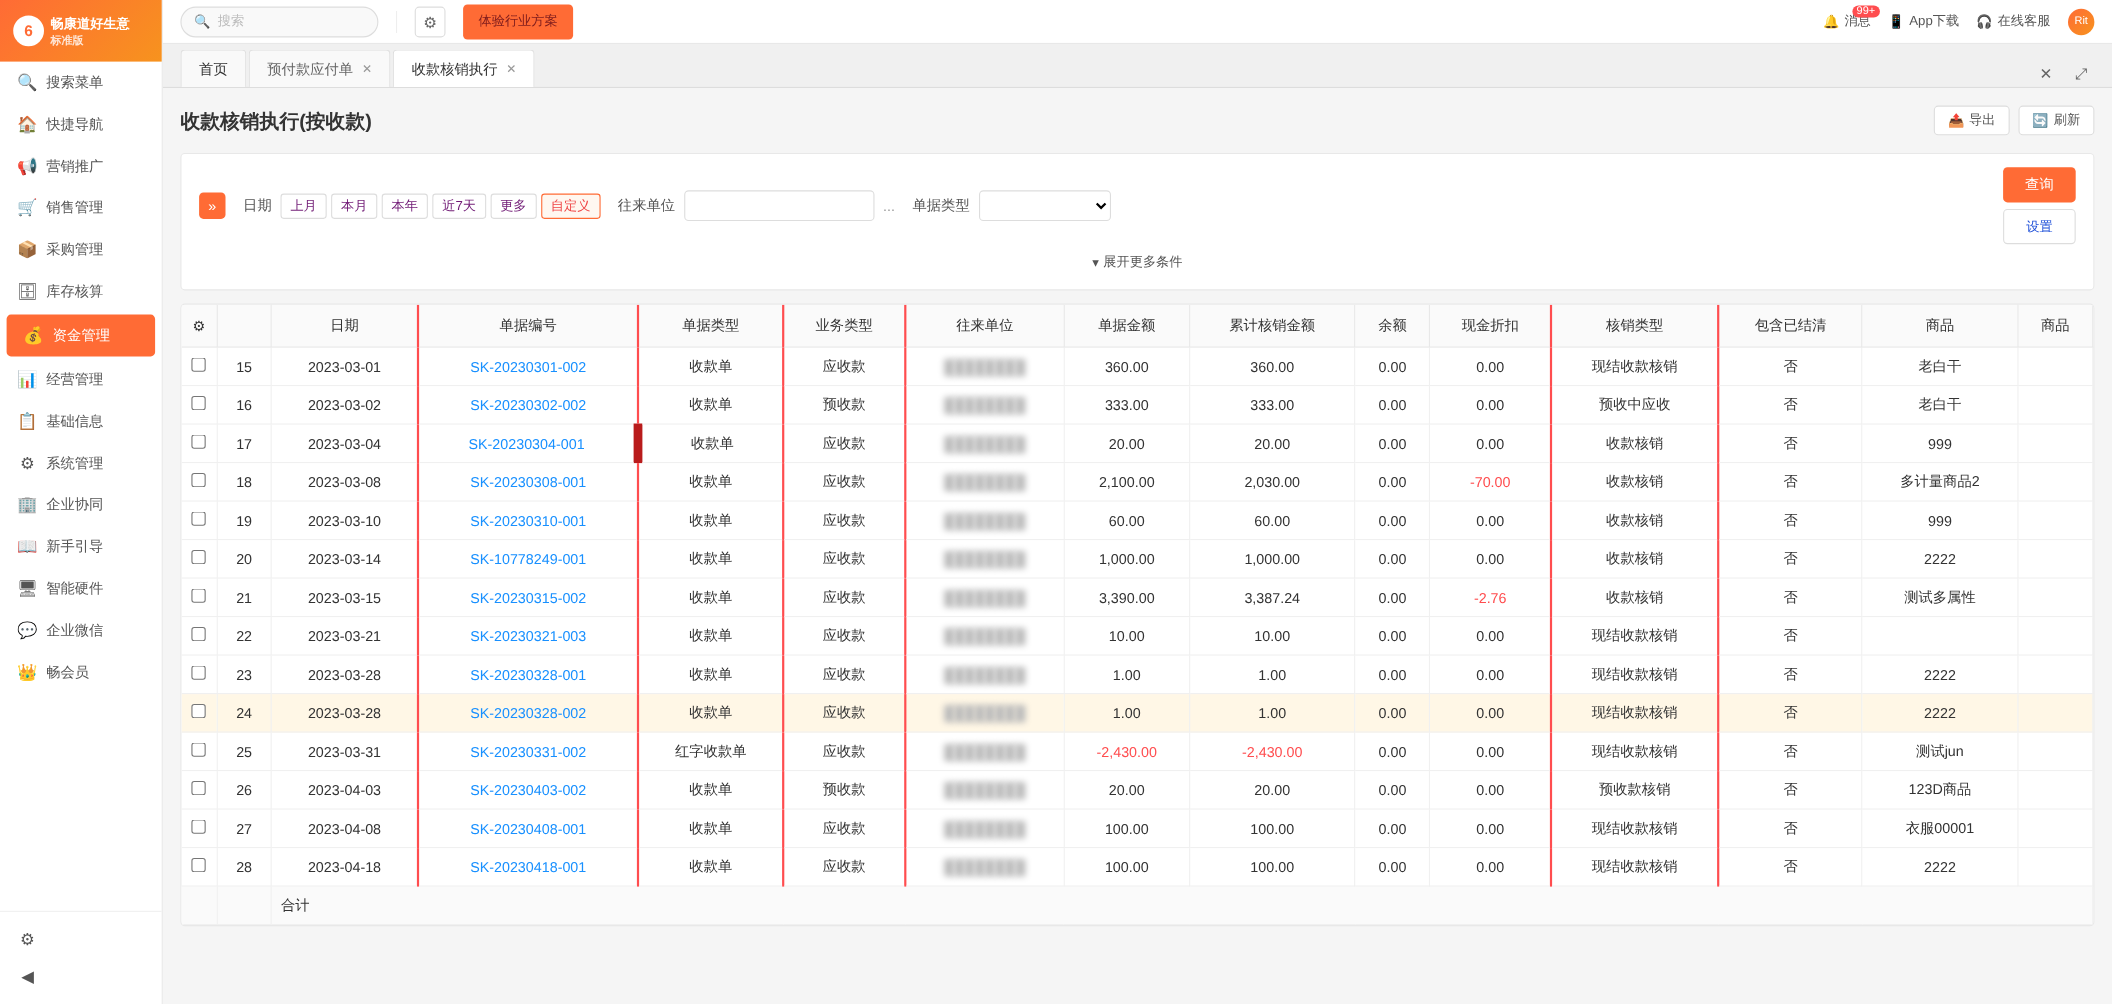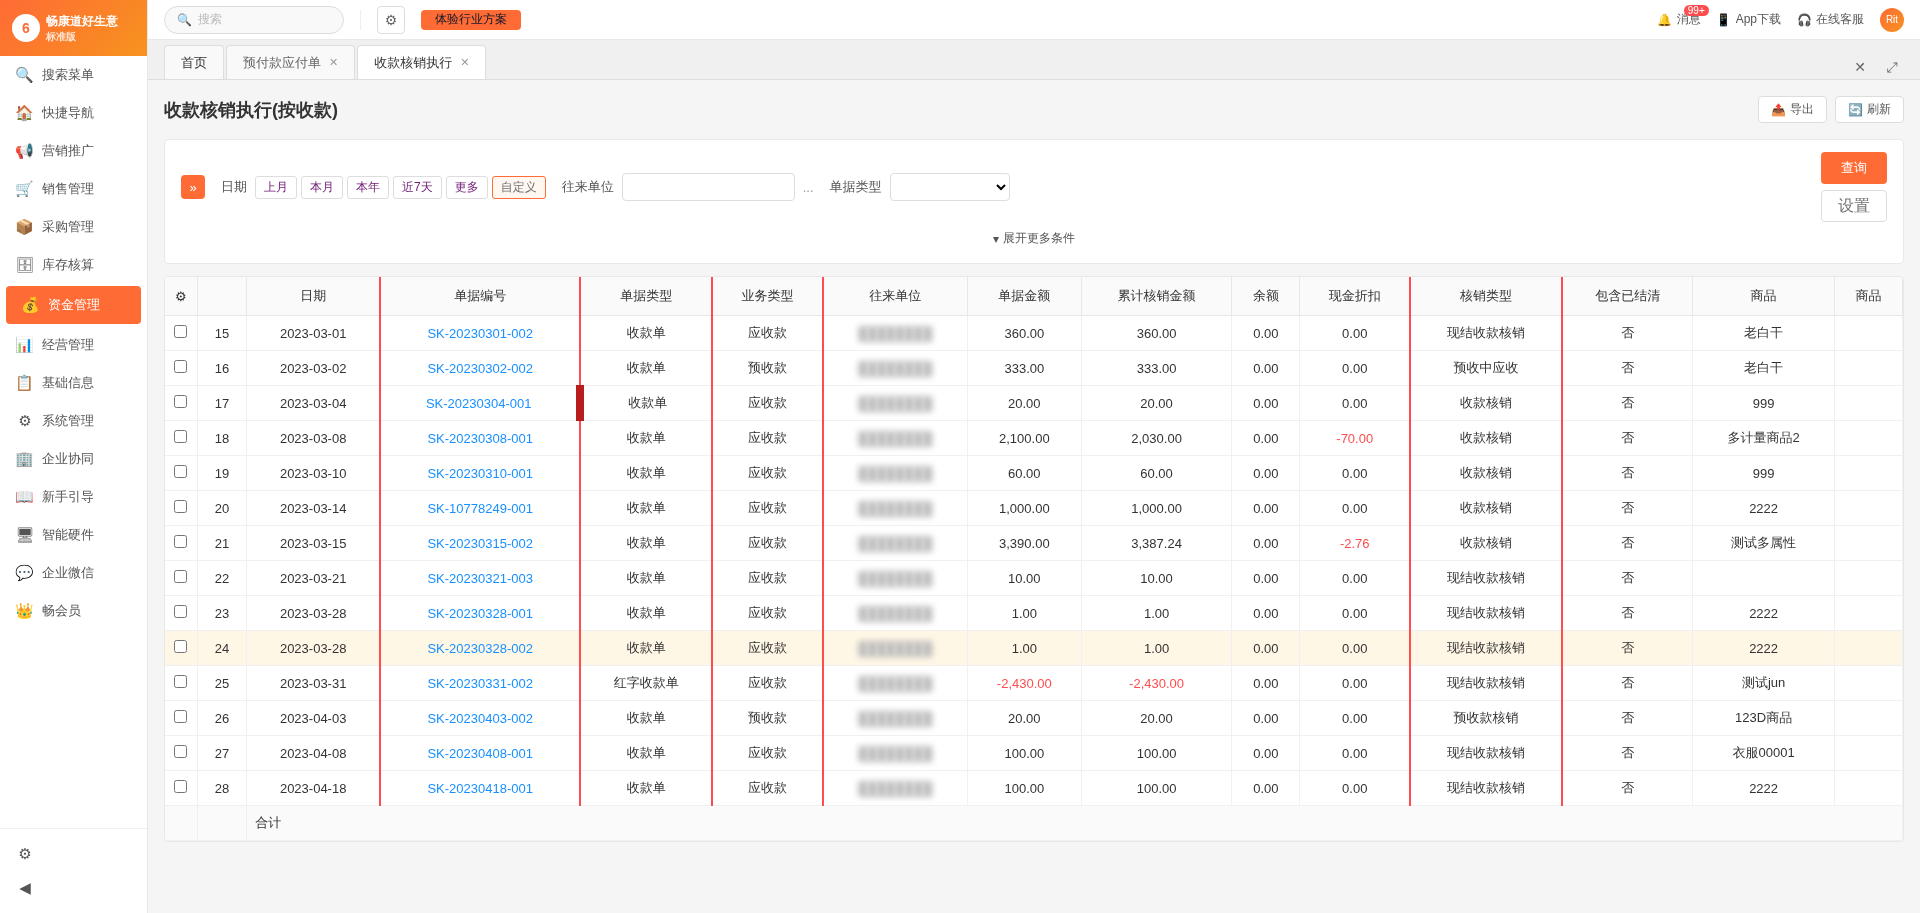--- a/index.html
+++ b/index.html
@@ -16,21 +16,21 @@
     .sidebar-bottom { margin-top: auto; border-top: 1px solid #f0f0f0; padding: 8px 0; }
     .sidebar-bottom .sidebar-item { padding: 8px 16px; }
 
     
     .main { flex: 1; display: flex; flex-direction: column; overflow: hidden; }
 
     
     .topnav { height: 40px; background: #fff; border-bottom: 1px solid #e8e8e8; display: flex; align-items: center; padding: 0 16px; gap: 16px; }
     .topnav-search { width: 180px; height: 28px; border: 1px solid #ddd; border-radius: 14px; padding: 0 12px; font-size: 12px; color: #999; background: #f9f9f9; display: flex; align-items: center; gap: 6px; cursor: pointer; }
     .topnav-settings { width: 28px; height: 28px; border: 1px solid #ddd; border-radius: 4px; display: flex; align-items: center; justify-content: center; cursor: pointer; color: #666; font-size: 14px; }
-    .topnav-btn { background: #ff6b35; color: #0f172a; border: none; padding: 0 14px; height: 20px; border-radius: 4px; cursor: pointer; font-size: 12px; }
+    .topnav-btn { background: #ff6b35; color: #7f1d1d; border: none; padding: 0 14px; height: 32px; border-radius: 4px; cursor: pointer; font-size: 12px; }
     .topnav-right { margin-left: auto; display: flex; align-items: center; gap: 16px; font-size: 12px; color: #555; }
     .topnav-badge { position: relative; cursor: pointer; display: flex; align-items: center; gap: 4px; }
     .badge { background: #ff4d4f; color: #fff; border-radius: 8px; padding: 0 4px; font-size: 10px; position: absolute; top: -6px; right: -8px; min-width: 16px; text-align: center; }
     .topnav-user { display: flex; align-items: center; gap: 4px; cursor: pointer; }
     .user-avatar { width: 24px; height: 24px; background: linear-gradient(135deg, #ff6b35, #f7931e); border-radius: 50%; display: flex; align-items: center; justify-content: center; color: #fff; font-size: 10px; }
 
     
     .tabbar { height: 40px; background: #f0f0f0; display: flex; align-items: flex-end; padding: 0 16px; border-bottom: 1px solid #ddd; }
     .tab { height: 34px; padding: 0 16px; display: flex; align-items: center; gap: 8px; border: 1px solid #ddd; border-bottom: none; border-radius: 4px 4px 0 0; cursor: pointer; font-size: 13px; background: #f9f9f9; color: #666; margin-right: 2px; }
     .tab.active { background: #fff; color: #333; border-color: #ddd; }
@@ -47,26 +47,26 @@
     .btn-refresh { display: flex; align-items: center; gap: 4px; padding: 4px 12px; border: 1px solid #ddd; border-radius: 4px; background: #fff; cursor: pointer; font-size: 12px; color: #555; }
 
     
     .filter-area { background: #fff; border: 1px solid #e8e8e8; border-radius: 4px; padding: 12px 16px; margin-bottom: 12px; }
     .filter-row { display: flex; align-items: center; gap: 16px; flex-wrap: wrap; }
     .filter-toggle { width: 24px; height: 24px; background: #ff6b35; border-radius: 4px; display: flex; align-items: center; justify-content: center; color: #fff; cursor: pointer; flex-shrink: 0; }
     .filter-group { display: flex; align-items: center; gap: 8px; }
     .filter-label { font-size: 13px; color: #555; white-space: nowrap; }
     .filter-date-btns { display: flex; gap: 4px; }
     .date-btn { padding: 2px 8px; border: 1px solid #ddd; border-radius: 3px; cursor: pointer; font-size: 12px; color: #701a75; background: #fff; }
-    .date-btn.custom { background: #fff7f0; color: #737373; border-color: #ff6b35; }
+    .date-btn.custom { background: #fff7f0; color: #ef4444; border-color: #ff6b35; }
     .filter-input { height: 28px; border: 1px solid #ddd; border-radius: 4px; padding: 0 8px; font-size: 12px; min-width: 150px; }
     .filter-dots { color: #999; }
     .filter-select { height: 28px; border: 1px solid #ddd; border-radius: 4px; padding: 0 8px; font-size: 12px; min-width: 120px; background: #fff; }
     .btn-query { background: #ff6b35; color: #fff; border: none; padding: 0 20px; height: 32px; border-radius: 4px; cursor: pointer; font-size: 13px; }
-    .btn-settings { background: #fff; color: #737373; border: 1px solid #ddd; padding: 0 16px; height: 32px; border-radius: 4px; cursor: pointer; font-size: 16px; }
+    .btn-settings { background: #fff; color: #1d4ed8; border: 1px solid #ddd; padding: 0 16px; height: 32px; border-radius: 4px; cursor: pointer; font-size: 12px; }
     .expand-btn { display: flex; align-items: center; gap: 4px; color: #555; cursor: pointer; font-size: 12px; padding: 4px 0; }
     .filter-row2 { justify-content: center; padding-top: 4px; }
 
     
     .table-container { background: #fff; border: 1px solid #e8e8e8; border-radius: 4px; overflow: auto; }
     table { width: 100%; border-collapse: collapse; font-size: 13px; }
     thead { background: #fafafa; }
     th { padding: 10px 8px; text-align: center; border-bottom: 1px solid #e8e8e8; border-right: 1px solid #e8e8e8; font-weight: 500; color: #333; white-space: nowrap; }
     td { padding: 8px; text-align: center; border-bottom: 1px solid #f0f0f0; border-right: 1px solid #f0f0f0; color: #333; white-space: nowrap; }
     tr.highlighted { background: #fff7e6; padding-left: 32px; }

